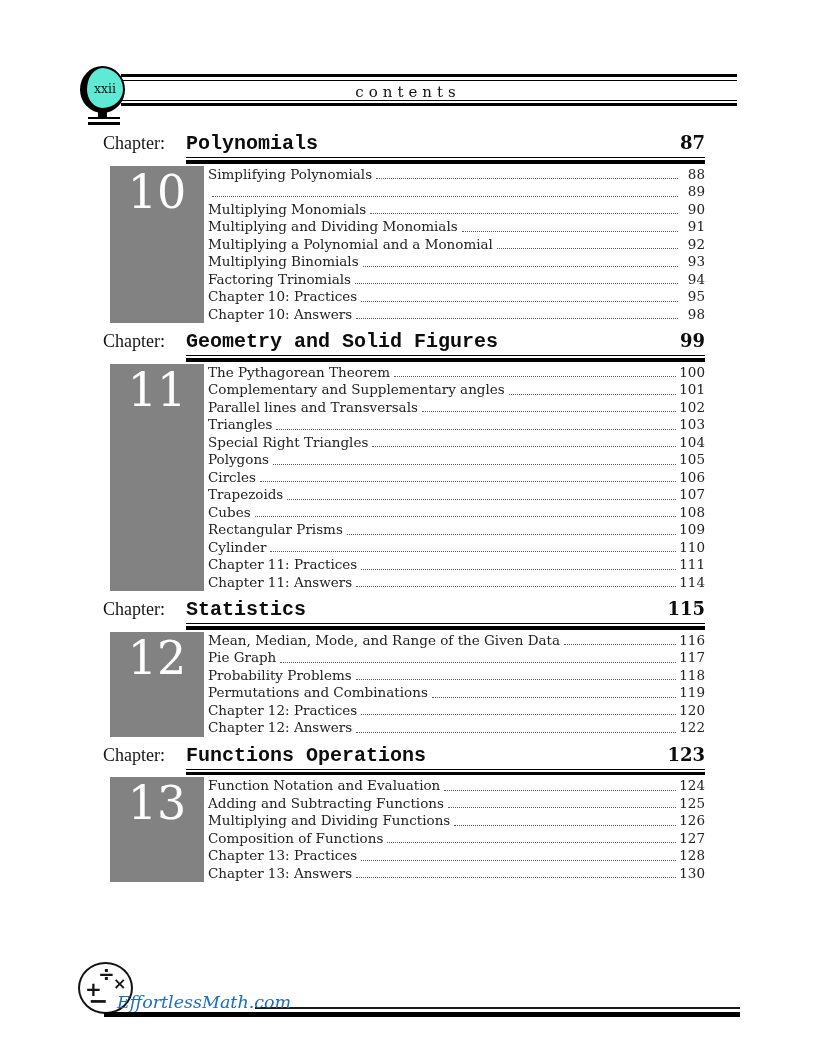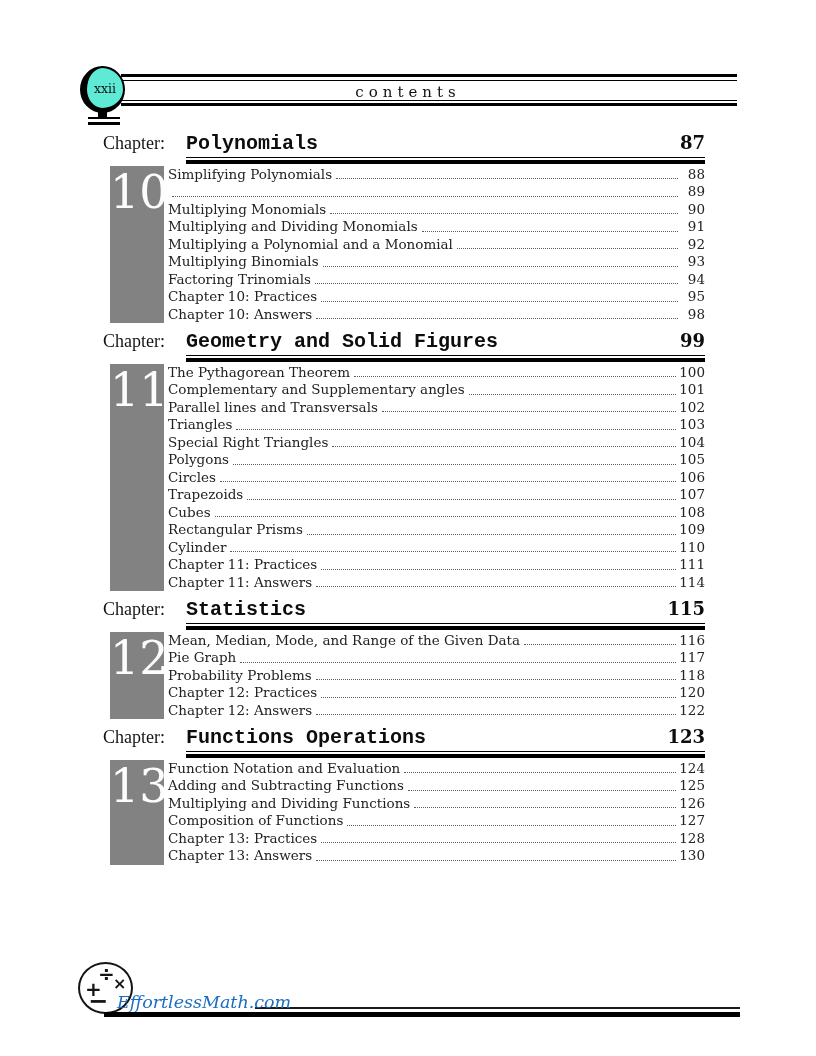--- a/index.html
+++ b/index.html
@@ -44,21 +44,21 @@
   .heading-label { width:83px; font-size:18px; line-height:24px; color:#151515;font-family:Liberation Serif, serif; }
   .heading-main { flex:1; }
   .heading-row { display:flex; align-items:baseline; line-height:24px; }
   .chapter-title { flex:1; font-weight:bold; font-size:20px; color:#0d0d0d;font-family:Liberation Mono, monospace; }
   .chapter-page { font-weight:bold; font-size:18px; color:#0d0d0d; }
   .double-rule { margin-top:1px; border-top:1.5px solid #000; }
   .double-rule .thick { margin-top:2px; height:3.5px; background:#000; }
 
   .body-row { display:flex; align-items:stretch; margin-top:2px; }
   .num-box {
-    width:54px; margin-left:7px;
+    width:94px; margin-left:7px;
     background:var(--chapter-box, #828282);
     color:#fdfdfd; font-size:46px; line-height:1.02;
     text-align:center; padding-top:3px;
   }
   .entries { flex:1; margin-left:4px; list-style:none; }
   .entry { display:flex; align-items:baseline; height:17.5px; font-size:13.5px; color:#222; }
   .entry-title { white-space:nowrap; }
   .leader { flex:1; border-bottom:1.9px dotted #5a5a5a; align-self:flex-end; margin:0 3px 4px 4px; }
   .entry-page { min-width:24px; text-align:right; color:#222; }
 
@@ -295,20 +295,25 @@
       <span class="leader"></span>
       <span class="entry-page">117</span>
     </li>
 
     <li class="entry">
       <span class="entry-title">Probability Problems</span>
       <span class="leader"></span>
       <span class="entry-page">118</span>
     </li>
 
+    <li class="entry">
+      <span class="entry-title">Permutations and Combinations</span>
+      <span class="leader"></span>
+      <span class="entry-page">119</span>
+    </li>
 
     <li class="entry">
       <span class="entry-title">Chapter 12: Practices</span>
       <span class="leader"></span>
       <span class="entry-page">120</span>
     </li>
 
     <li class="entry">
       <span class="entry-title">Chapter 12: Answers</span>
       <span class="leader"></span>

